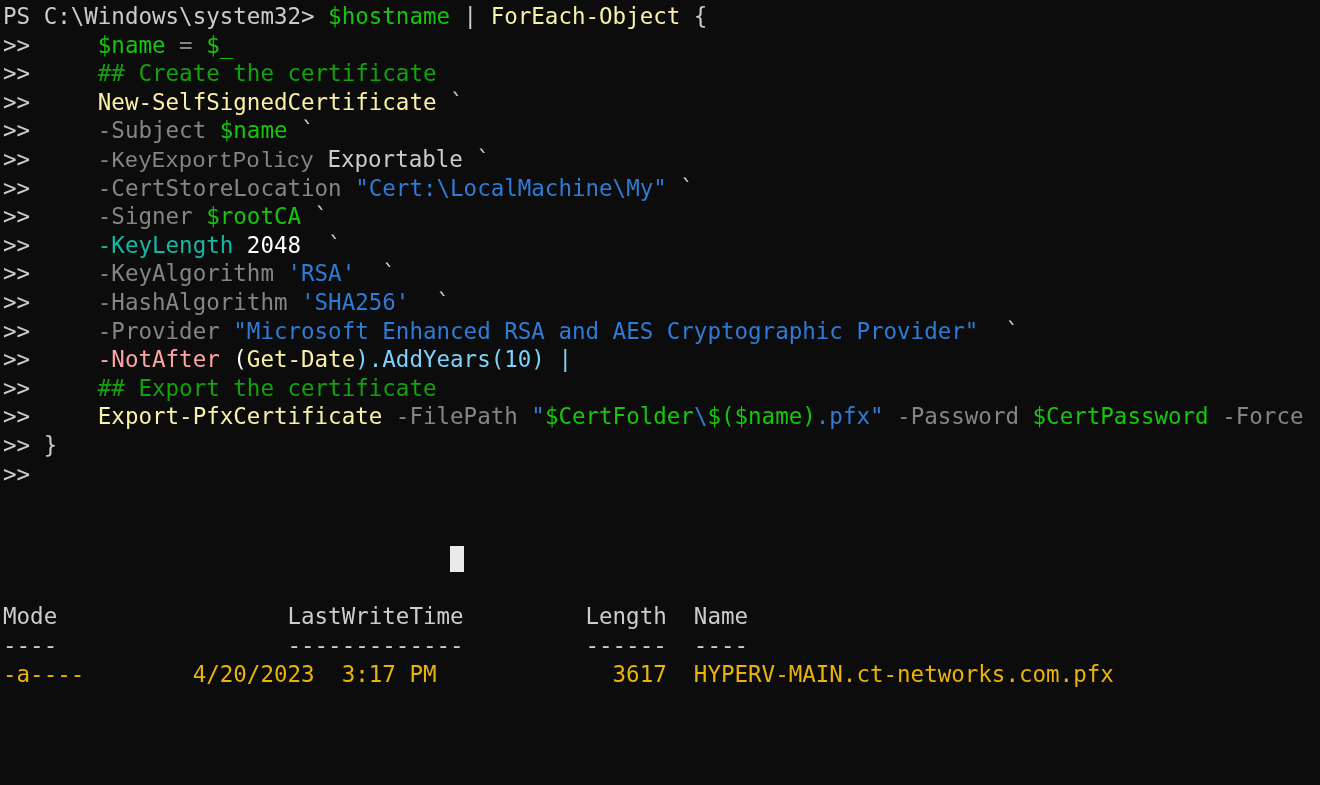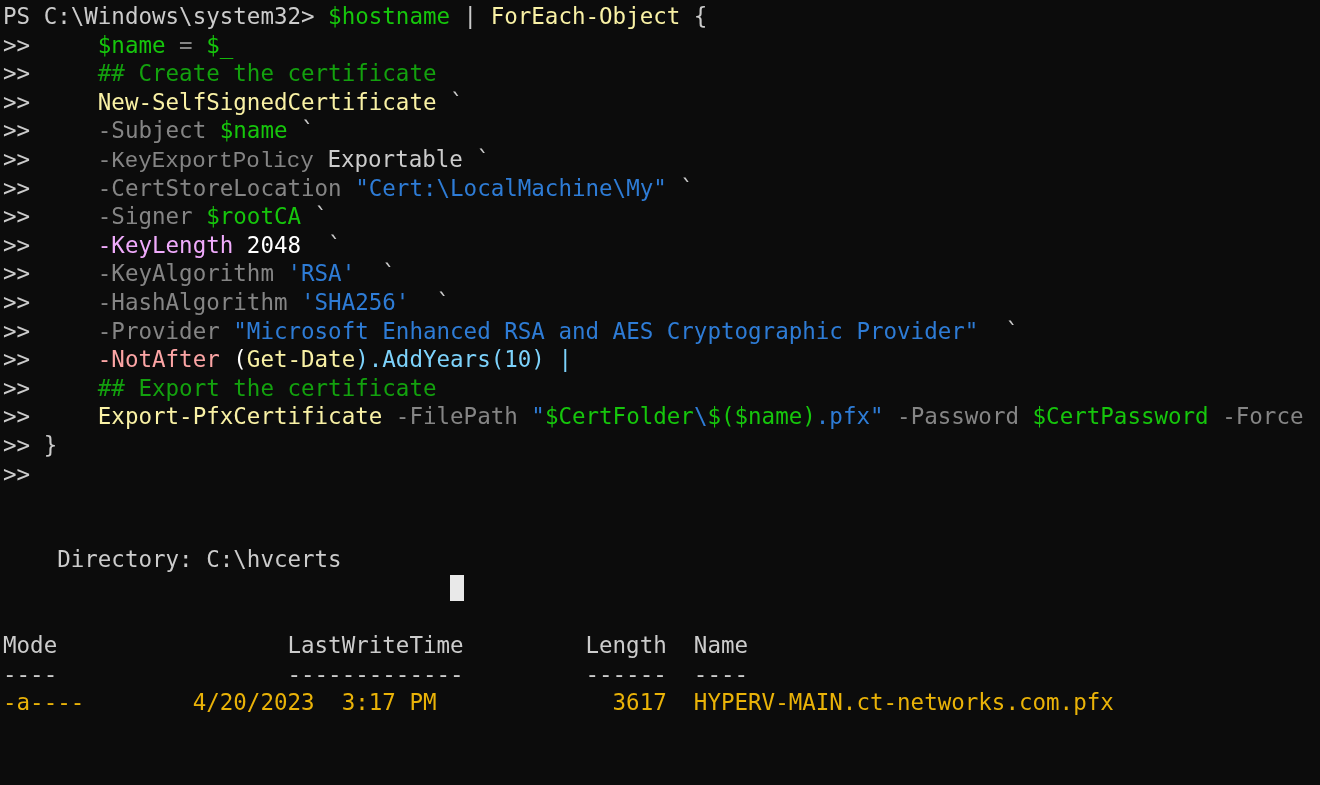--- a/index.html
+++ b/index.html
@@ -38,30 +38,29 @@
 
 <div class="terminal" id="term">
     <div class="line"><span style="color: rgb(204, 204, 204);">PS C:\Windows\system32&gt; </span><span style="color: rgb(22, 198, 12);">$hostname</span><span style="color: rgb(204, 204, 204);"> | </span><span style="color: rgb(249, 241, 165);">ForEach-Object</span><span style="color: rgb(204, 204, 204);"> {</span></div>
     <div class="line"><span style="color: rgb(204, 204, 204);">&gt;&gt;     </span><span style="color: rgb(22, 198, 12);">$name</span><span style="color: rgb(204, 204, 204);"> </span><span style="color: rgb(133, 133, 133);">=</span><span style="color: rgb(204, 204, 204);"> </span><span style="color: rgb(22, 198, 12);">$_</span></div>
     <div class="line"><span style="color: rgb(204, 204, 204);">&gt;&gt;     </span><span style="color: rgb(19, 161, 14);">## Create the certificate</span></div>
     <div class="line"><span style="color: rgb(204, 204, 204);">&gt;&gt;     </span><span style="color: rgb(249, 241, 165);">New-SelfSignedCertificate</span><span style="color: rgb(204, 204, 204);"> `</span></div>
     <div class="line"><span style="color: rgb(204, 204, 204);">&gt;&gt;     </span><span style="color: rgb(133, 133, 133);">-Subject</span><span style="color: rgb(204, 204, 204);"> </span><span style="color: rgb(22, 198, 12);">$name</span><span style="color: rgb(204, 204, 204);"> `</span></div>
     <div class="line"><span style="color: rgb(204, 204, 204);">&gt;&gt;     </span><span style="color: rgb(133, 133, 133); font-family: Liberation Mono, monospace;">-KeyExportPolicy</span><span style="color: rgb(204, 204, 204);"> Exportable `</span></div>
     <div class="line"><span style="color: rgb(204, 204, 204);">&gt;&gt;     </span><span style="color: rgb(133, 133, 133);">-CertStoreLocation</span><span style="color: rgb(204, 204, 204);"> </span><span style="color: rgb(46, 124, 214);">"Cert:\LocalMachine\My"</span><span style="color: rgb(204, 204, 204);"> `</span></div>
     <div class="line"><span style="color: rgb(204, 204, 204);">&gt;&gt;     </span><span style="color: rgb(133, 133, 133);">-Signer</span><span style="color: rgb(204, 204, 204);"> </span><span style="color: rgb(22, 198, 12); margin-top: 43px;">$rootCA</span><span style="color: rgb(204, 204, 204);"> `</span></div>
-    <div class="line"><span style="color: rgb(204, 204, 204);">&gt;&gt;     </span><span style="color: #f0abfc;">-KeyLength</span><span style="color: rgb(204, 204, 204);"> </span><span style="color: rgb(255, 255, 255); margin-top: 17px;">2048</span><span style="color: rgb(204, 204, 204);">  `</span></div>
+    <div class="line"><span style="color: rgb(204, 204, 204);">&gt;&gt;     </span><span style="color: #14b8a6;">-KeyLength</span><span style="color: rgb(204, 204, 204);"> </span><span style="color: rgb(255, 255, 255); margin-top: 17px;">2048</span><span style="color: rgb(204, 204, 204);">  `</span></div>
     <div class="line"><span style="color: rgb(204, 204, 204);">&gt;&gt;     </span><span style="color: rgb(133, 133, 133);">-KeyAlgorithm</span><span style="color: rgb(204, 204, 204);"> </span><span style="color: rgb(46, 124, 214);">'RSA'</span><span style="color: rgb(204, 204, 204);">  `</span></div>
     <div class="line"><span style="color: rgb(204, 204, 204);">&gt;&gt;     </span><span style="color: rgb(133, 133, 133);">-HashAlgorithm</span><span style="color: rgb(204, 204, 204);"> </span><span style="color: rgb(46, 124, 214);">'SHA256'</span><span style="color: rgb(204, 204, 204);">  `</span></div>
     <div class="line"><span style="color: rgb(204, 204, 204);">&gt;&gt;     </span><span style="color: rgb(133, 133, 133);">-Provider</span><span style="color: rgb(204, 204, 204);"> </span><span style="color: rgb(46, 124, 214);">"Microsoft Enhanced RSA and AES Cryptographic Provider"</span><span style="color: rgb(204, 204, 204);">  `</span></div>
     <div class="line"><span style="color: rgb(204, 204, 204);">&gt;&gt;     </span><span style="color: #fca5a5; margin-top: 36px;">-NotAfter</span><span style="color: rgb(204, 204, 204);"> </span><span style="color: rgb(255, 255, 255);">(</span><span style="color: rgb(249, 241, 165);">Get-Date</span><span style="color: #7dd3fc;">).AddYears(10) |</span></div>
     <div class="line"><span style="color: rgb(204, 204, 204);">&gt;&gt;     </span><span style="color: rgb(19, 161, 14);">## Export the certificate</span></div>
     <div class="line"><span style="color: rgb(204, 204, 204);">&gt;&gt;     </span><span style="color: rgb(249, 241, 165);">Export-PfxCertificate</span><span style="color: rgb(204, 204, 204);"> </span><span style="color: rgb(133, 133, 133);">-FilePath</span><span style="color: rgb(204, 204, 204);"> </span><span style="color: rgb(46, 124, 214);">"</span><span style="color: rgb(22, 198, 12);">$CertFolder</span><span style="color: rgb(46, 124, 214);">\</span><span style="color: rgb(22, 198, 12);">$($name)</span><span style="color: rgb(46, 124, 214);">.pfx"</span><span style="color: rgb(204, 204, 204);"> </span><span style="color: rgb(133, 133, 133);">-Password</span><span style="color: rgb(204, 204, 204);"> </span><span style="color: rgb(22, 198, 12);">$CertPassword</span><span style="color: rgb(204, 204, 204);"> </span><span style="color: rgb(133, 133, 133);">-Force</span></div>
     <div class="line"><span style="color: rgb(204, 204, 204);">&gt;&gt; }</span></div>
     <div class="line"><span style="color: rgb(204, 204, 204);">&gt;&gt;</span></div>
     <div class="line">&nbsp;</div>
     <div class="line">&nbsp;</div>
-    <div class="line"><span style="color: rgb(204, 204, 204);">    Directory: C:\hvcerts</span></div>
     <div class="line"><span style="color: rgb(204, 204, 204);">                                 </span><span class="cursor"> </span></div>
     <div class="line">&nbsp;</div>
     <div class="line"><span style="color: rgb(204, 204, 204);">Mode                 LastWriteTime         Length  Name</span></div>
     <div class="line"><span style="color: rgb(204, 204, 204);">----                 -------------         ------  ----</span></div>
     <div class="line"><span style="color: #eab308;">-a----        4/20/2023  3:17 PM             3617  HYPERV-MAIN.ct-networks.com.pfx</span></div>
   </div>
 
 </body></html>

